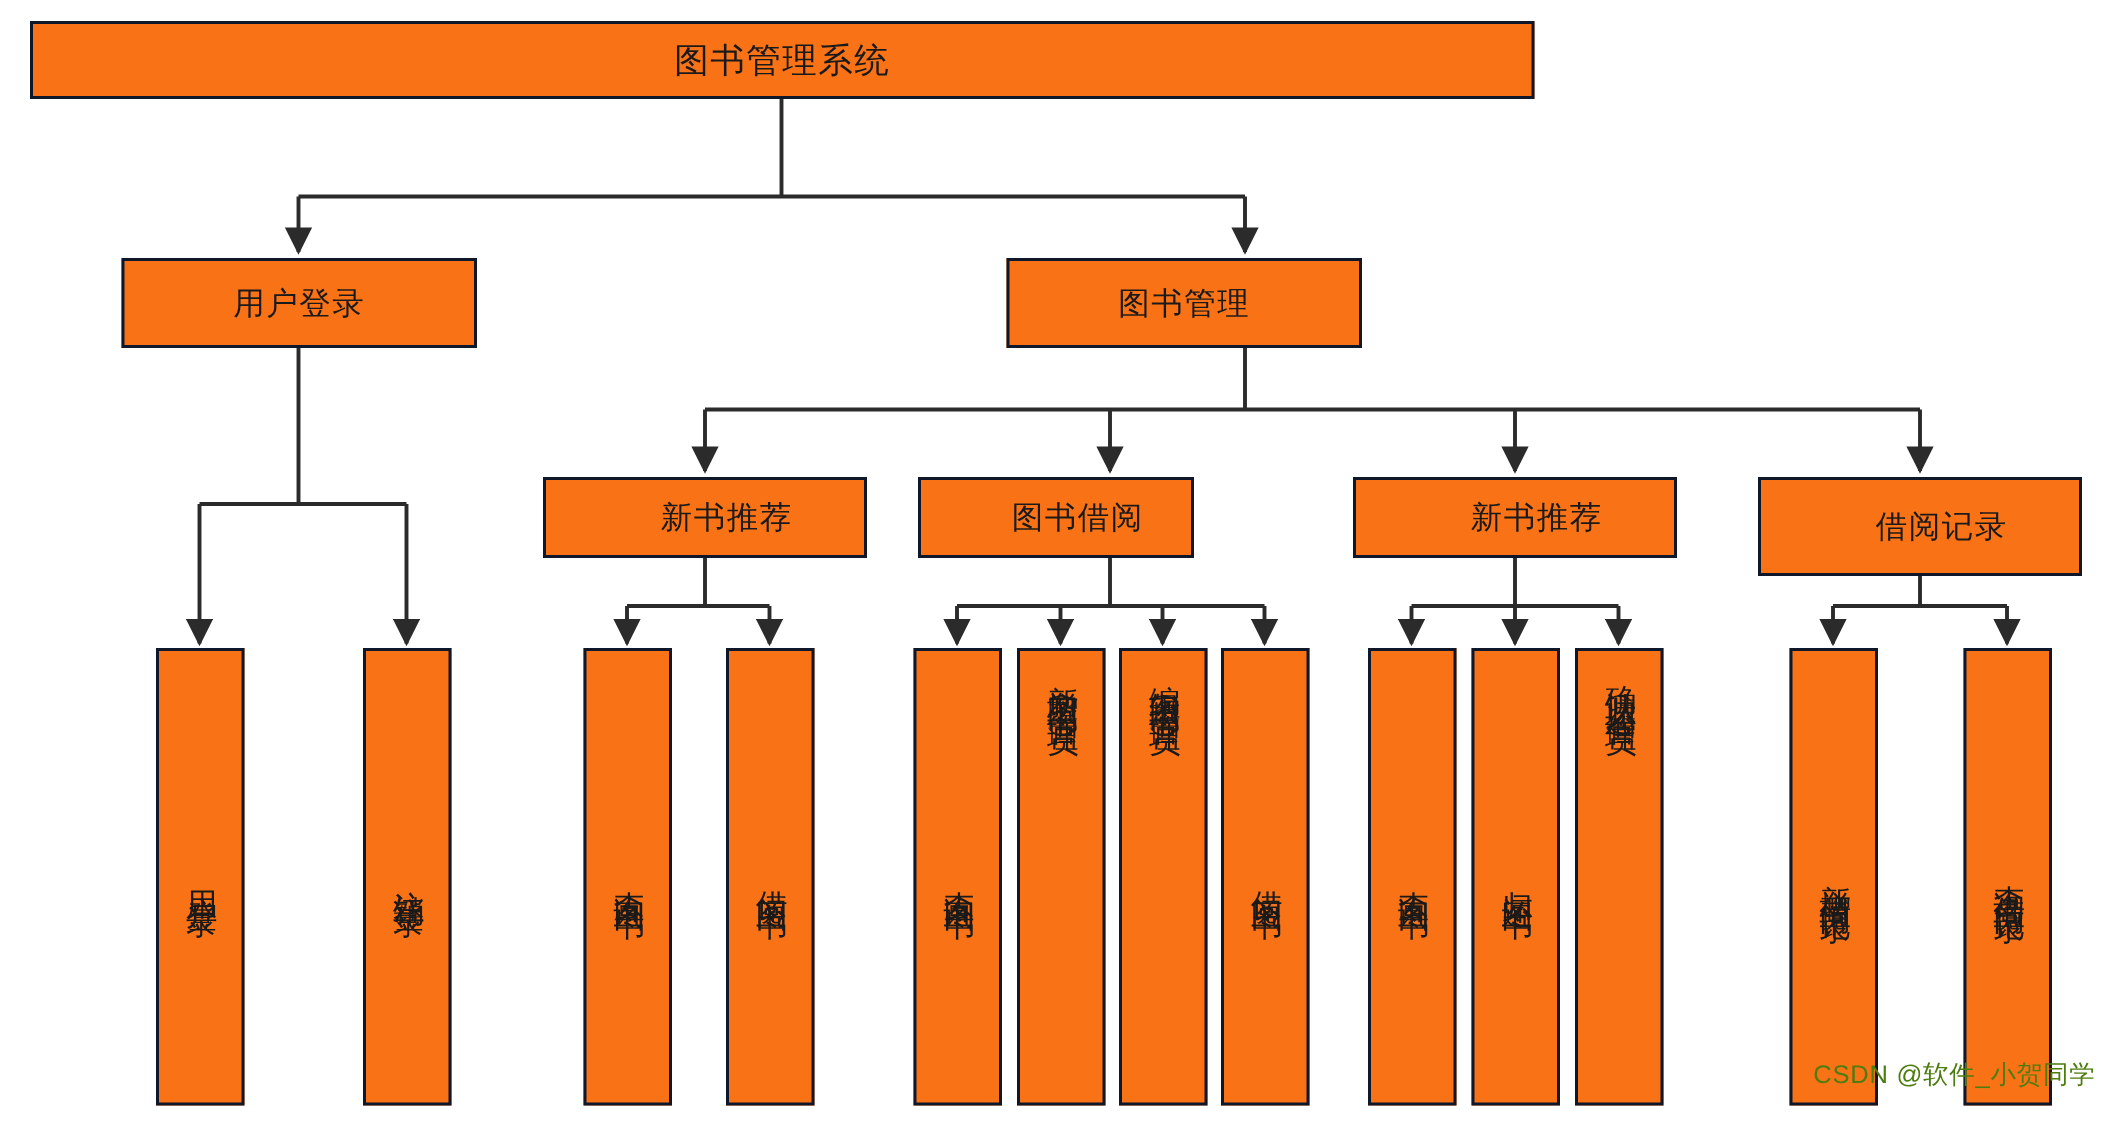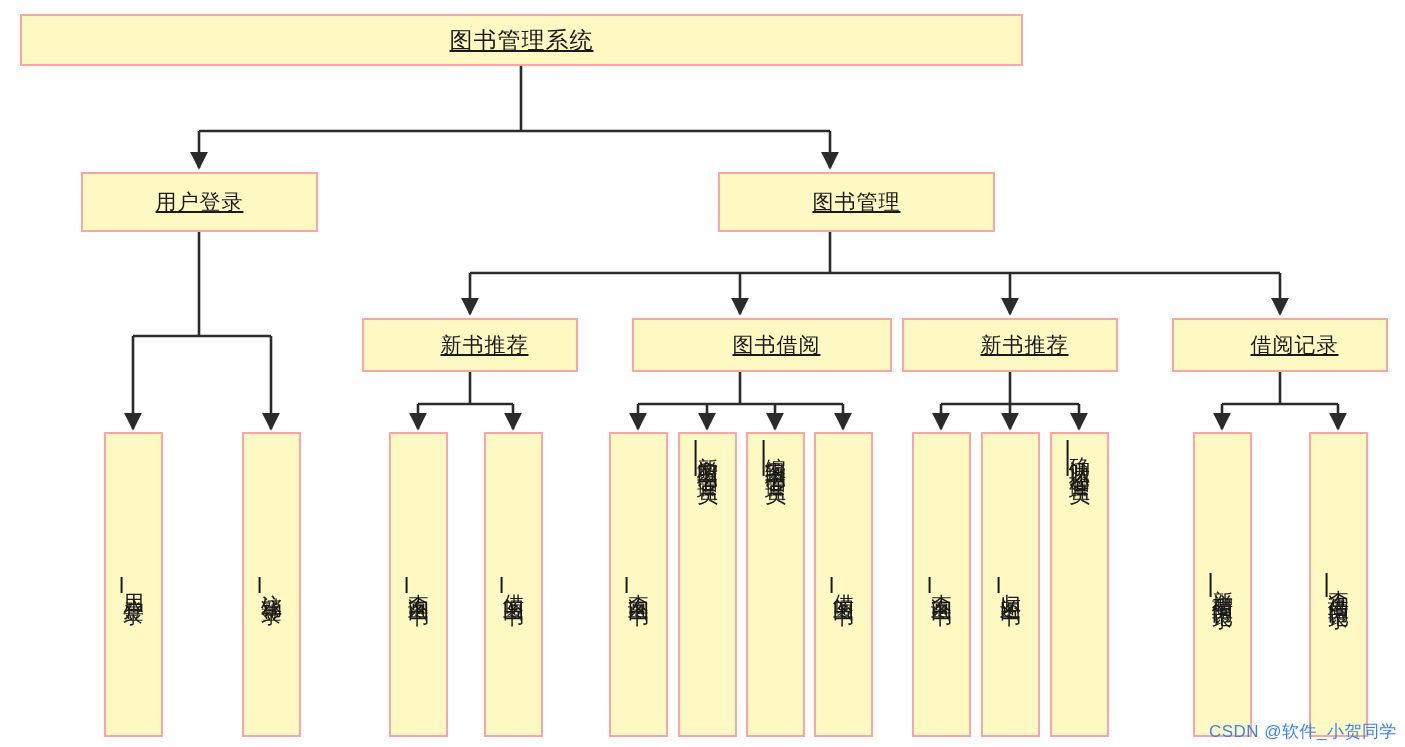--- a/index.html
+++ b/index.html
@@ -19,28 +19,27 @@
     position: absolute;
     left: 0;
     top: 0;
     width: 1405px;
     height: 747px;
     pointer-events: none;
   }
   .node {
     position: absolute;
     box-sizing: border-box;
-    border: 2px solid #fca5a5;
-    background: #fef9c3;
+    border: 2px solid #0f172a;
+    background: #f97316;
     display: flex;
     align-items: center;
     justify-content: center;
     color: #1a1a1a;
     letter-spacing: 1px;
-    text-decoration: underline;
   }
   .node.root {
     font-size: 23px;
   }
   .node.lvl2 {
     font-size: 21px;
   }
   .node.lvl3 {
     font-size: 21px;
     padding-left: 29px;
@@ -53,23 +52,23 @@
     letter-spacing: 4px;
     padding: 6px 0;
     white-space: nowrap;
   }
   .node.leaf.top-aligned {
     justify-content: flex-start;
   }
   .watermark {
     position: absolute;
     right: 8px;
-    bottom: 4px;
+    bottom: 19px;
     font-size: 17px;
-    color: #3b82f6;
+    color: #4d7c0f;
     letter-spacing: 0.5px;
     white-space: nowrap;
   }
 </style>
 </head>
 <body>
 
 <div id="canvas">
 
   <svg class="wires" viewBox="0 0 1405 747" xmlns="http://www.w3.org/2000/svg">
@@ -122,29 +121,29 @@
       <path d="M 1222 404 L 1338 404"></path>
       <path d="M 1222 404 L 1222 429" marker-end="url(#arrow)"></path>
       <path d="M 1338 404 L 1338 429" marker-end="url(#arrow)"></path>
     </g>
   </svg>
 
   <div class="node root" style="left:20px; top:14px; width:1003px; height:52px;">图书管理系统</div>
 
   <div class="node lvl2" style="left:81px; top:172px; width:237px; height:60px;">用户登录</div>
 
-  <div class="node lvl2" style="left:718px; top:172px; width:277px; height:60px;">图书管理</div>
+  <div class="node lvl2" style="left:671px; top:172px; width:237px; height:60px;">图书管理</div>
 
   <div class="node lvl3" style="left:362px; top:318px; width:216px; height:54px;">新书推荐</div>
 
-  <div class="node lvl3" style="left:632px; top:318px; width:260px; height:54px;">图书借阅</div>
+  <div class="node lvl3" style="left:612px; top:318px; width:184px; height:54px;">图书借阅</div>
 
   <div class="node lvl3" style="left:902px; top:318px; width:216px; height:54px;">新书推荐</div>
 
-  <div class="node lvl3" style="left:1172px; top:318px; width:216px; height:54px;">借阅记录</div>
+  <div class="node lvl3" style="left:1172px; top:318px; width:216px; height:66px;">借阅记录</div>
 
   <div class="node leaf" style="left:104px; top:432px; width:59px; height:305px;">用户登录</div>
 
   <div class="node leaf" style="left:242px; top:432px; width:59px; height:305px;">注销登录</div>
 
   <div class="node leaf" style="left:389px; top:432px; width:59px; height:305px;">查询图书</div>
 
   <div class="node leaf" style="left:484px; top:432px; width:59px; height:305px;">借阅图书</div>
 
   <div class="node leaf" style="left:609px; top:432px; width:59px; height:305px;">查询图书</div>

